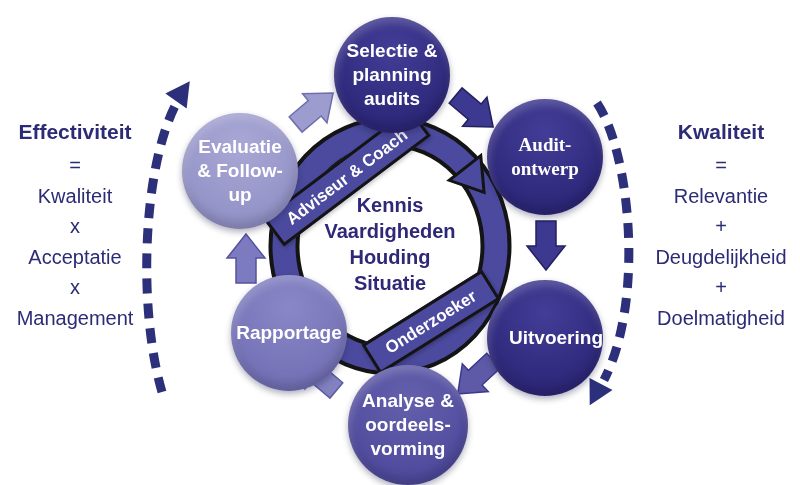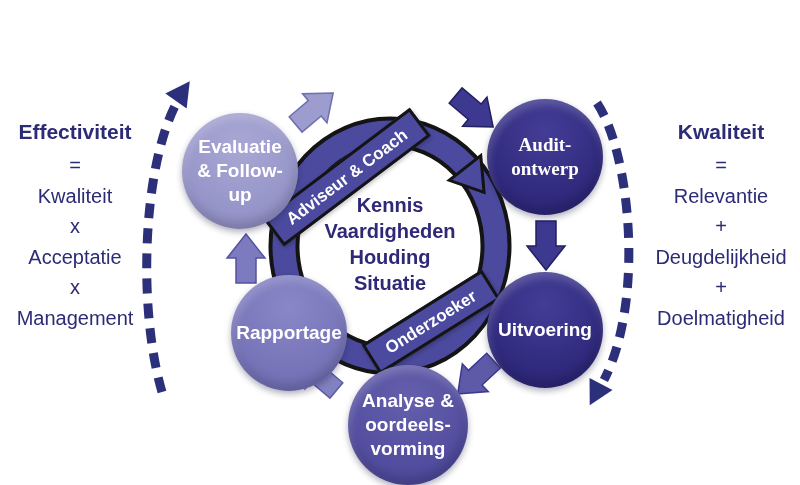--- a/index.html
+++ b/index.html
@@ -17,21 +17,21 @@
     box-shadow:0 3px 6px rgba(30,30,70,.35),
                inset 2px 6px 9px rgba(255,255,255,.20),
                inset -2px -7px 10px rgba(0,0,0,.16);
   }
   .node.dark{background:radial-gradient(circle at 50% 28%, #433d97, #2d2779 75%);}
   .node.medium{background:radial-gradient(circle at 50% 28%, #6560ac, #4f4a9c 75%);}
   .node.lighter{background:radial-gradient(circle at 50% 28%, #8987c6, #7371b6 75%);margin-left:48px;}
   .node.light{background:radial-gradient(circle at 50% 28%, #a8a7d4, #9392c7 75%);}
   #node-selectie{left:334px;top:17px;width:116px;height:116px;}
   #node-audit{left:487px;top:99px;width:116px;height:116px;font-family:Liberation Serif, serif;}
-  #node-uitvoering{left:487px;top:272px;width:116px;height:116px;}
+  #node-uitvoering{left:487px;top:280px;width:116px;height:116px;justify-content:flex-end;}
   #node-analyse{left:348px;top:365px;width:120px;height:120px;}
   #node-rapportage{left:183px;top:275px;width:116px;height:116px;}
   #node-evaluatie{left:182px;top:113px;width:116px;height:116px;align-items:center;}
   
   #center-text{
     position:absolute;left:290px;top:192px;width:200px;
     text-align:center;font-weight:bold;font-size:20px;line-height:26px;
     color:#2e2877;white-space:pre-line;
   }
   
@@ -95,20 +95,25 @@
     </g>
   </svg>
 
   <div class="ribbon" id="ribbon-adviseur">
     <span>Adviseur &amp; Coach</span>
   </div>
   <div class="ribbon" id="ribbon-onderzoeker">
     <span>Onderzoeker</span>
   </div>
 
+  <div class="node dark" id="node-selectie">
+    <span>Selectie &amp;
+planning
+audits</span>
+  </div>
   <div class="node dark" id="node-audit">
     <span>Audit-
 ontwerp</span>
   </div>
   <div class="node dark" id="node-uitvoering">
     <span>Uitvoering</span>
   </div>
   <div class="node medium" id="node-analyse">
     <span>Analyse &amp;
 oordeels-

